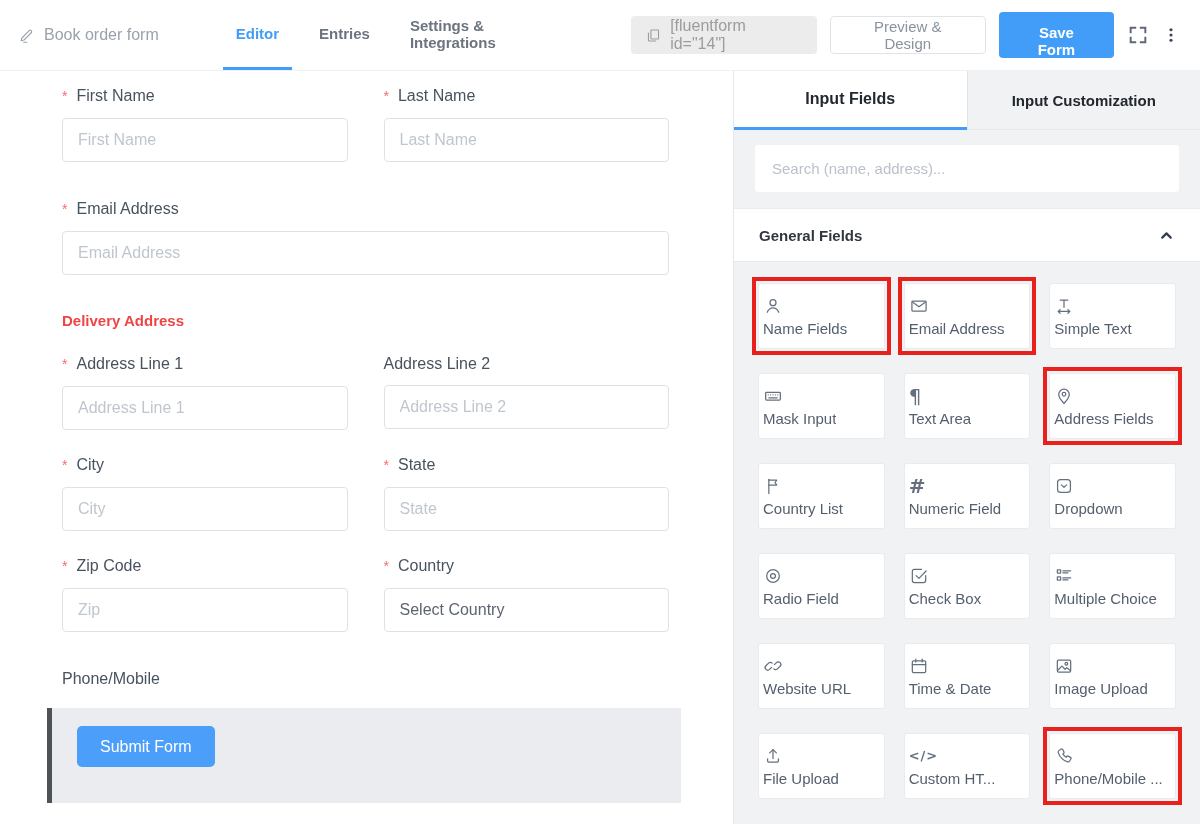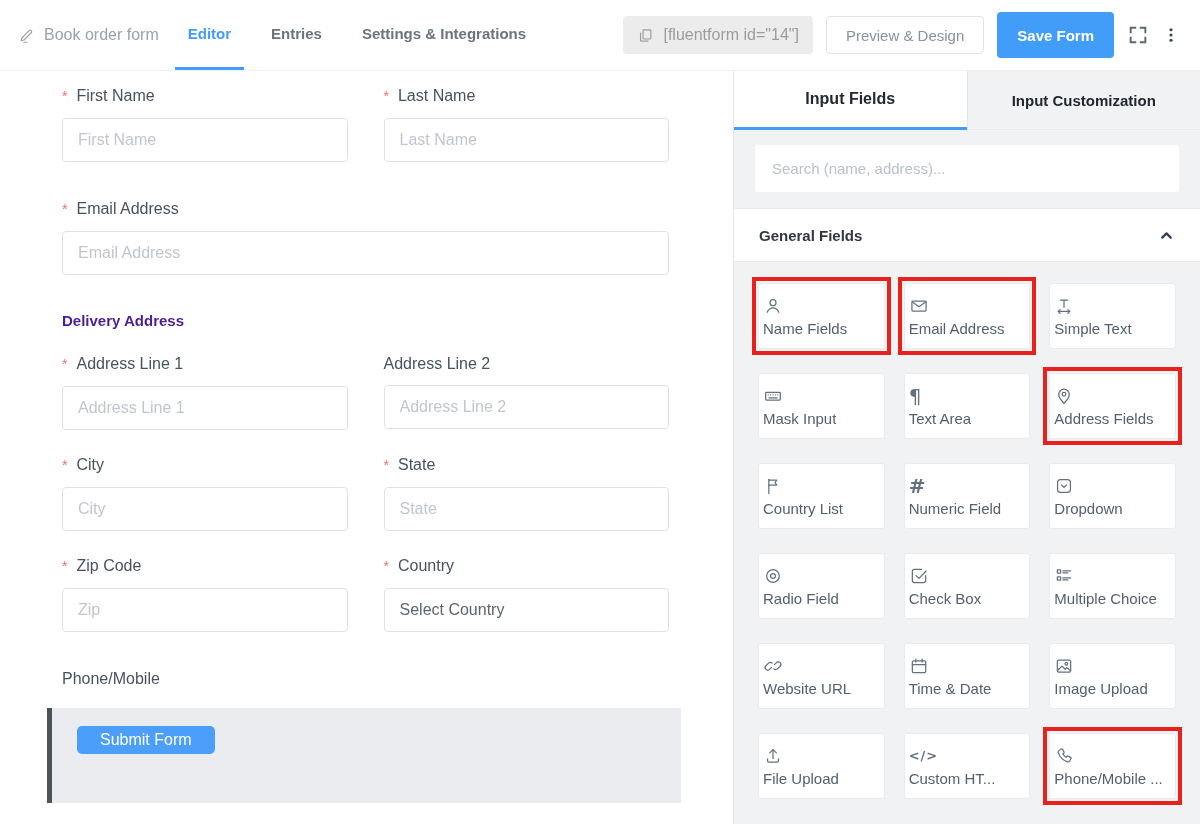--- a/index.html
+++ b/index.html
@@ -1,21 +1,21 @@
 <!DOCTYPE html>
 <html style="--accent: #419DF8; --hl-red: #E8211D; --required: #F56C6C;"><head>
 <meta charset="utf-8">
 <style>
   * { box-sizing: border-box; }
   html, body { margin:0; padding:0; width:1200px; height:824px; overflow:hidden;
     font-family:"Liberation Sans","DejaVu Sans",sans-serif; background:#fff; }
 
   
   .header { height:71px; display:flex; align-items:stretch; background:#fff;
-    border-bottom:1px solid #f0f1f3; padding-left:18px; }
+    border-bottom:1px solid #f0f1f3; padding-left:18px;gap:48px; }
   .title-wrap { display:flex; align-items:center; gap:9px; color:#9aa2ad; margin-right:16px; cursor:pointer; }
   .title-wrap svg { color:#99a1ac; }
   .form-title { font-size:16px; color:#9aa2ad; white-space:nowrap; }
   .htabs { display:flex; align-items:stretch; gap:14px; }
   .htab { display:flex; align-items:center; padding:0 13px; font-size:15px; font-weight:700;
     color:#6b747f; border-bottom:3px solid transparent; cursor:pointer; }
   .htab.active { color:var(--accent); border-bottom-color:var(--accent); }
   .header-right { margin-left:auto; display:flex; align-items:center; gap:13px; padding-right:20px; }
   .shortcode-pill { background:#ececec; border-radius:4px; height:38px; display:flex; align-items:center;
     gap:9px; padding:0 14px; color:#9c9c9c; font-size:16px; cursor:pointer; }
@@ -32,24 +32,24 @@
   
   .group { margin-bottom:37px; }
   .group.tight { margin-bottom:25px; }
   .two-col { display:grid; grid-template-columns:1fr 1fr; column-gap:36px; }
   .f-label { display:flex; gap:9px; font-size:16px; color:#48525f; margin-bottom:12px; line-height:19px; }
   .req { color:var(--required); font-size:14px; padding-top:1px; }
   .f-input { width:100%; height:44px; border:1px solid #dee2e8; border-radius:4px; background:#fff;
     padding:0 15px; font-size:16px; color:#606266; font-family:inherit; outline:none; }
   .f-input::placeholder { color:#c0c6ce; }
   .f-select { display:flex; align-items:center; color:#5d6470; cursor:pointer; }
-  .section-title { font-size:15px; font-weight:700; color:#4c1d95; margin:0 0 24px; line-height:18px; }
+  .section-title { font-size:15px; font-weight:700; color:#ef4444; margin:0 0 24px; line-height:18px; }
   .submit-strip { margin:20px -12px 0 -15px; background:#ebecef; border-left:5px solid #4e5358;
     padding:18px 0 30px 25px; height:95px; }
-  .submit-btn { height:28px; background:#4b9ef9; color:#fff; border:none; border-radius:5px;
+  .submit-btn { height:41px; background:#4b9ef9; color:#fff; border:none; border-radius:5px;
     font-size:16px; padding:0 23px; font-family:inherit; cursor:pointer; }
 
   
   .panel { width:467px; background:#f1f2f4; border-left:1px solid #e4e6e9; display:flex; flex-direction:column; }
   .panel-tabs { display:flex; height:59px; flex:none; }
   .ptab { flex:1; display:flex; align-items:center; justify-content:center; font-size:16px;
     font-weight:700; color:#23282f; cursor:pointer; }
   .ptab.active { background:#fff; border-bottom:3px solid var(--accent); }
   .ptab.inactive { background:#f1f2f4; border-bottom:1px solid #e8e9eb; border-left:1px solid #e2e3e5; font-size:15px; }
   .search-wrap { padding:15px 21px 16px; flex:none; }

